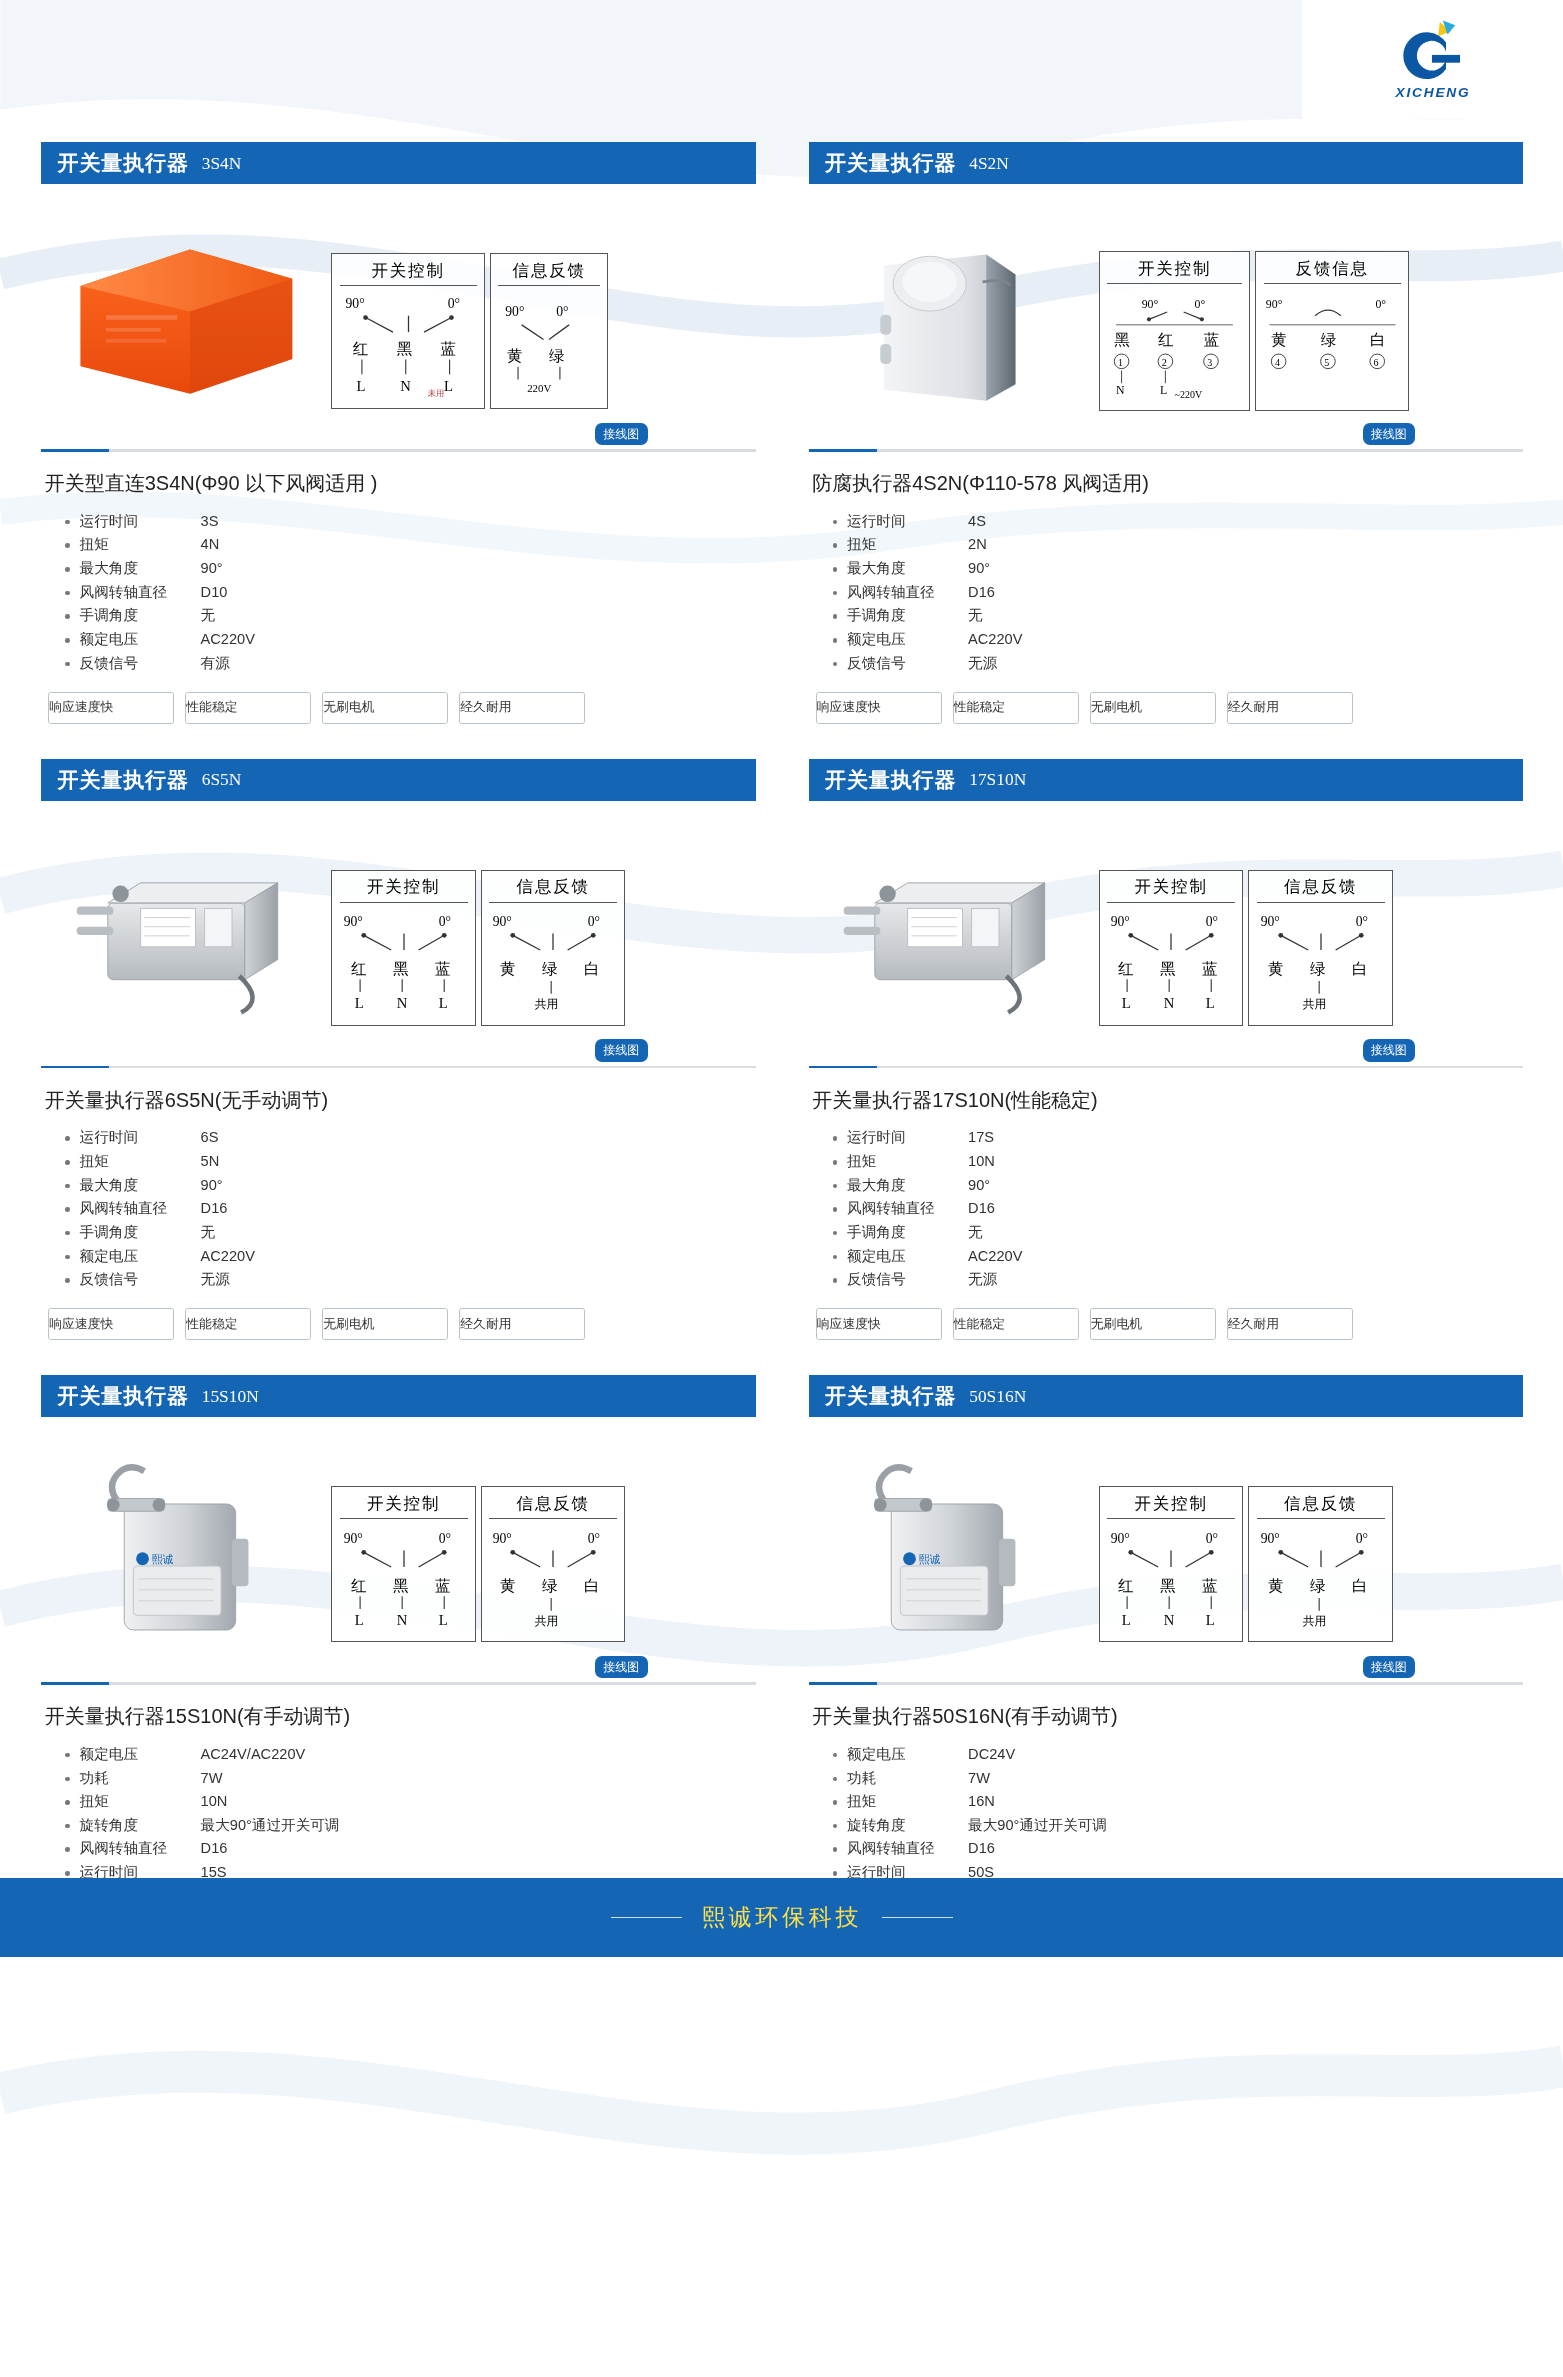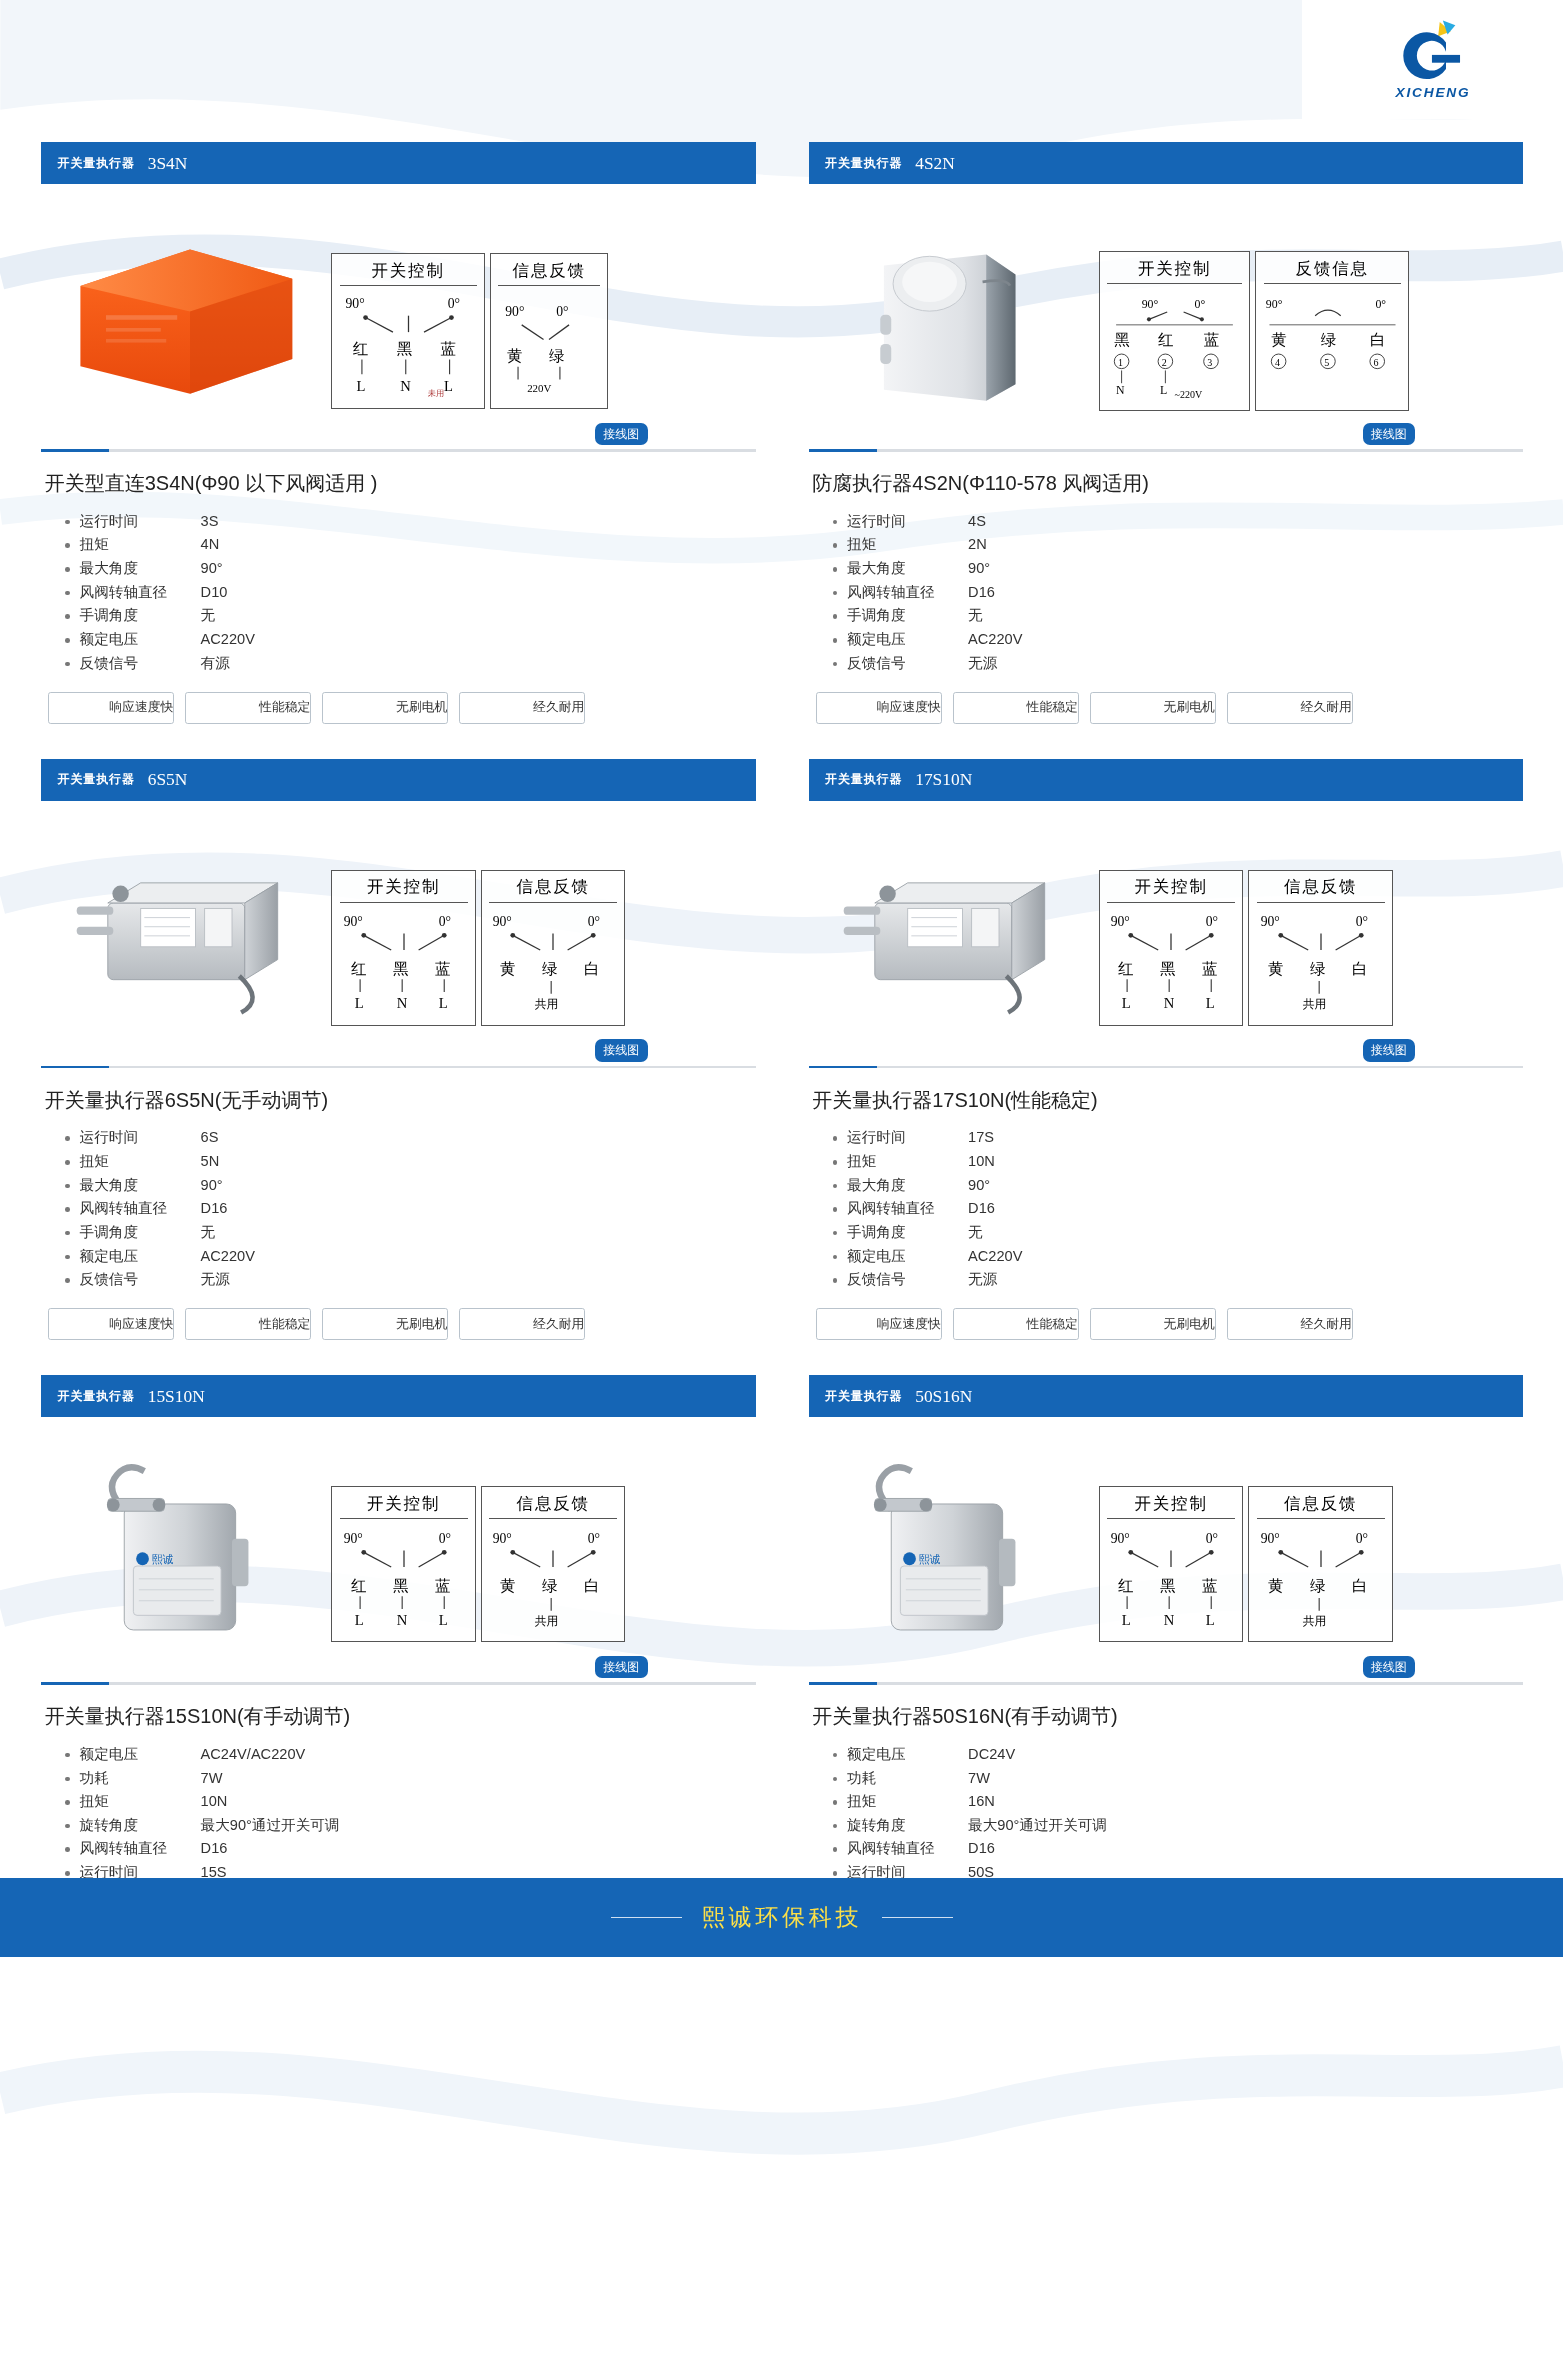--- a/index.html
+++ b/index.html
@@ -35,21 +35,21 @@
   .card { position:relative; }
 
   .card-head {
     background:#1565b5;
     height:42px;
     display:flex; align-items:center;
     padding-left:16.5px;
     color:#ffffff;
   }
   .card-head .tag {
-    font-size:12px; font-weight:bold; letter-spacing:0.9px;
+    font-size:21px; font-weight:bold; letter-spacing:0.9px;
   }
   .card-head .model {
     font-size:17.4px; margin-left:12.8px; font-family:"Liberation Serif",serif;
   }
 
   .card-media {
     height:265px;
     display:flex; align-items:center;
     padding:12.8px 7.3px 0 7.3px;
     position:relative;
@@ -93,21 +93,21 @@
   ul.specs li:before {
     content:""; position:absolute; left:0; top:10px; width:4.6px; height:4.6px;
     border-radius:50%; background:#777;
   }
   .sp-k { display:inline-block; width:121px; }
   .sp-v { display:inline-block; }
 
   .pills { display:flex; gap:11px; padding-left:7.3px; }
   .pill {
     border:0.9px solid #b9c3cc; border-radius:2.7px;
-    font-size:12.8px; color:#333; padding:6.4px 0; text-align:right;
+    font-size:12.8px; color:#333; padding:6.4px 0; text-align:left;
     width:126px; background:rgba(255,255,255,0.7);
   }
 
   
   .footer {
     position:absolute; left:0; bottom:0; width:1564px; height:79px;
     background:#1565b5; color:#fde047;
     display:flex; align-items:center; justify-content:center;
     font-size:23px; letter-spacing:3.7px;
   }

